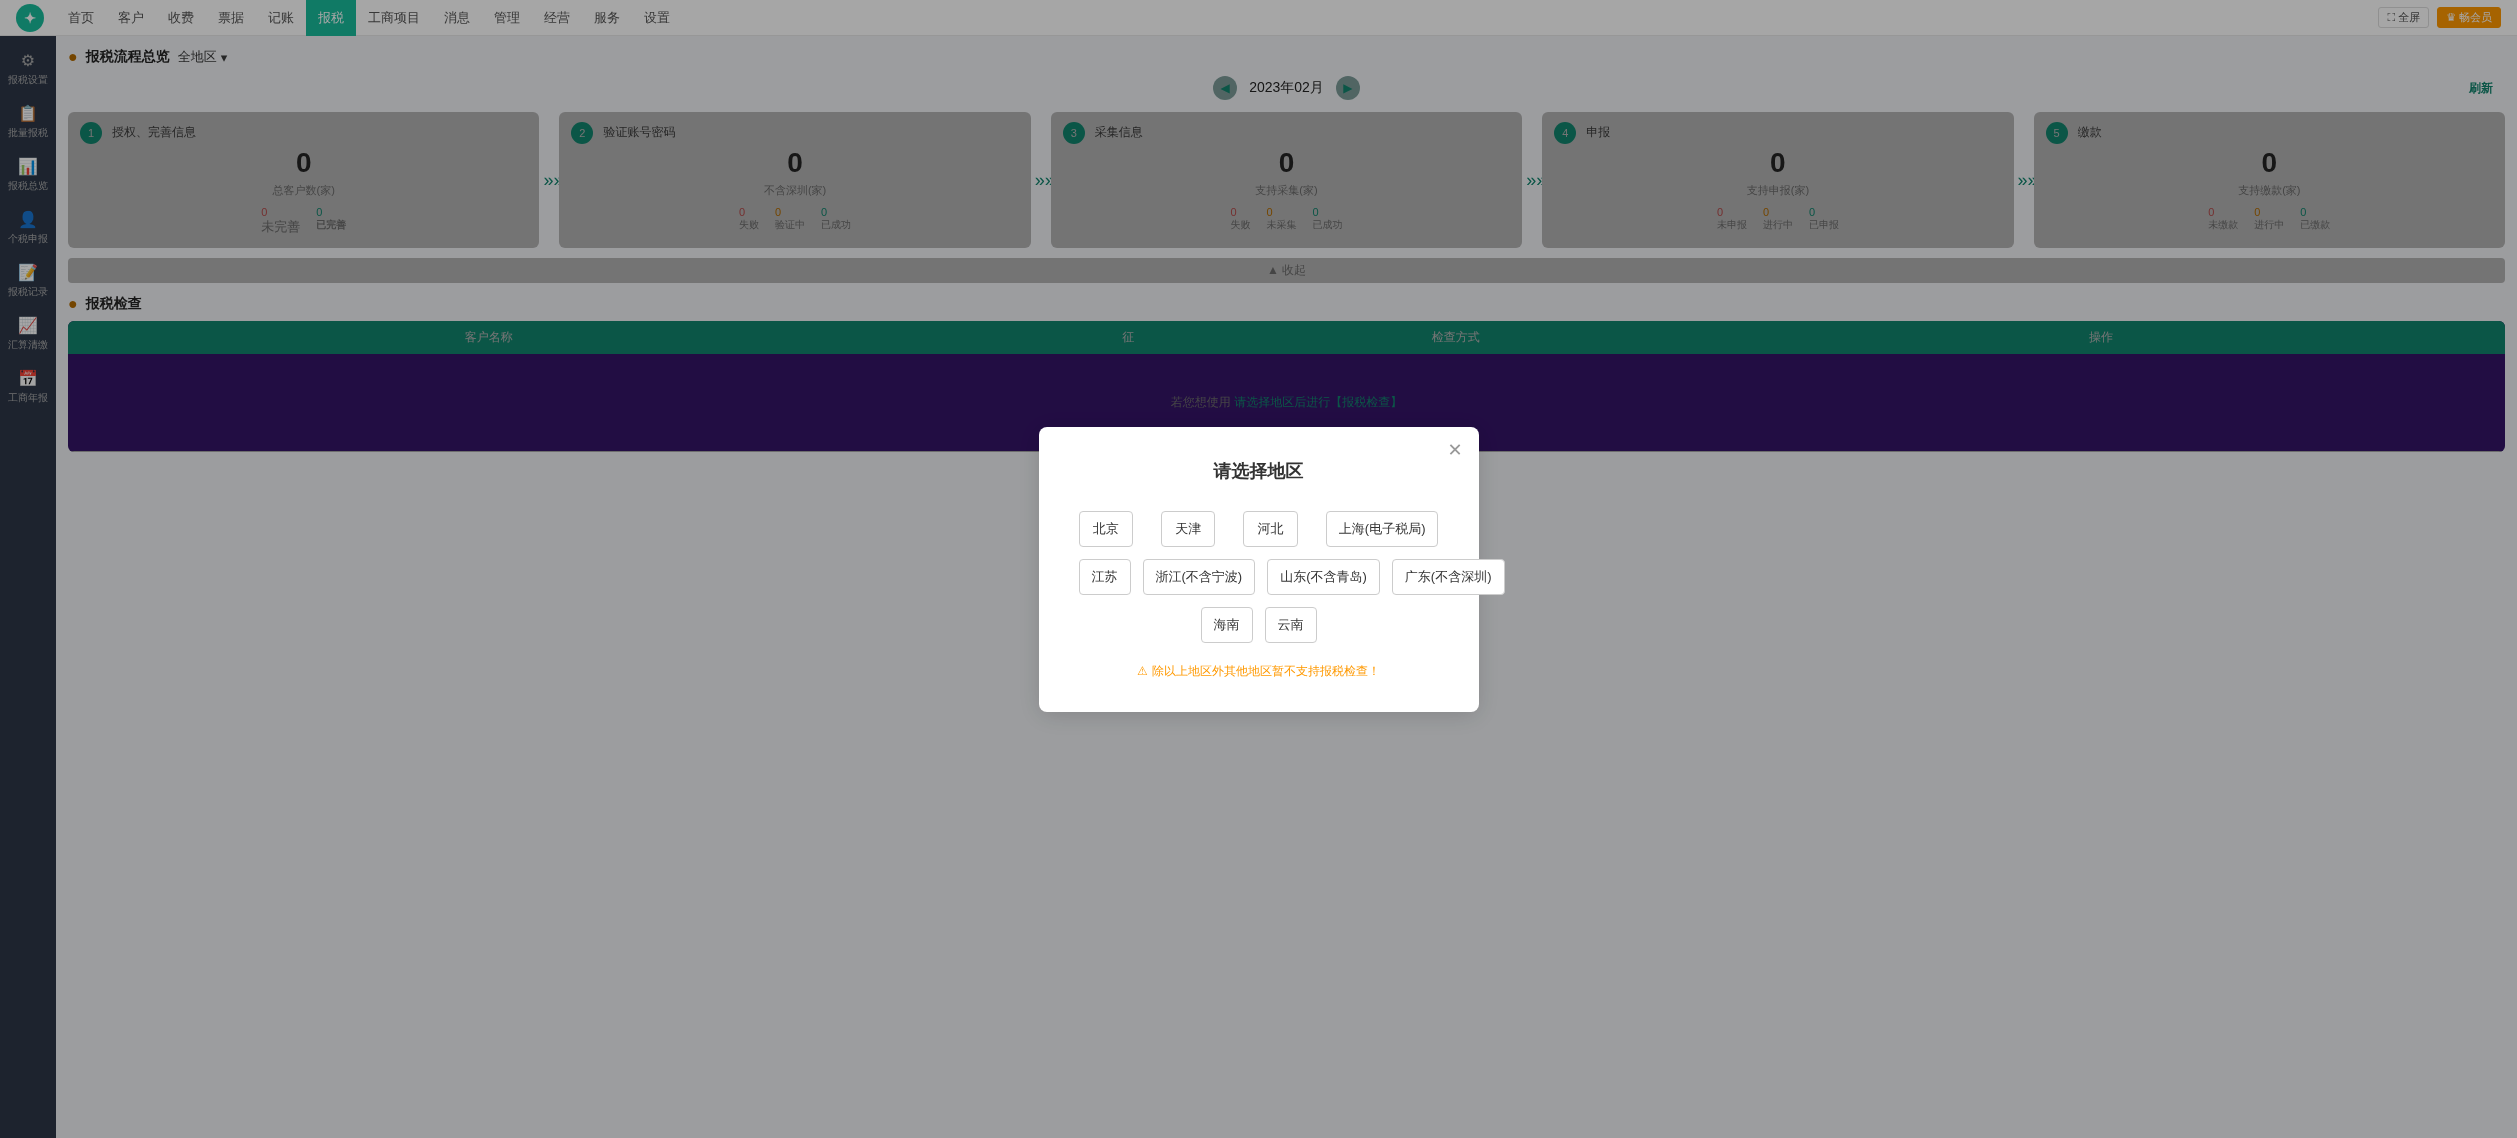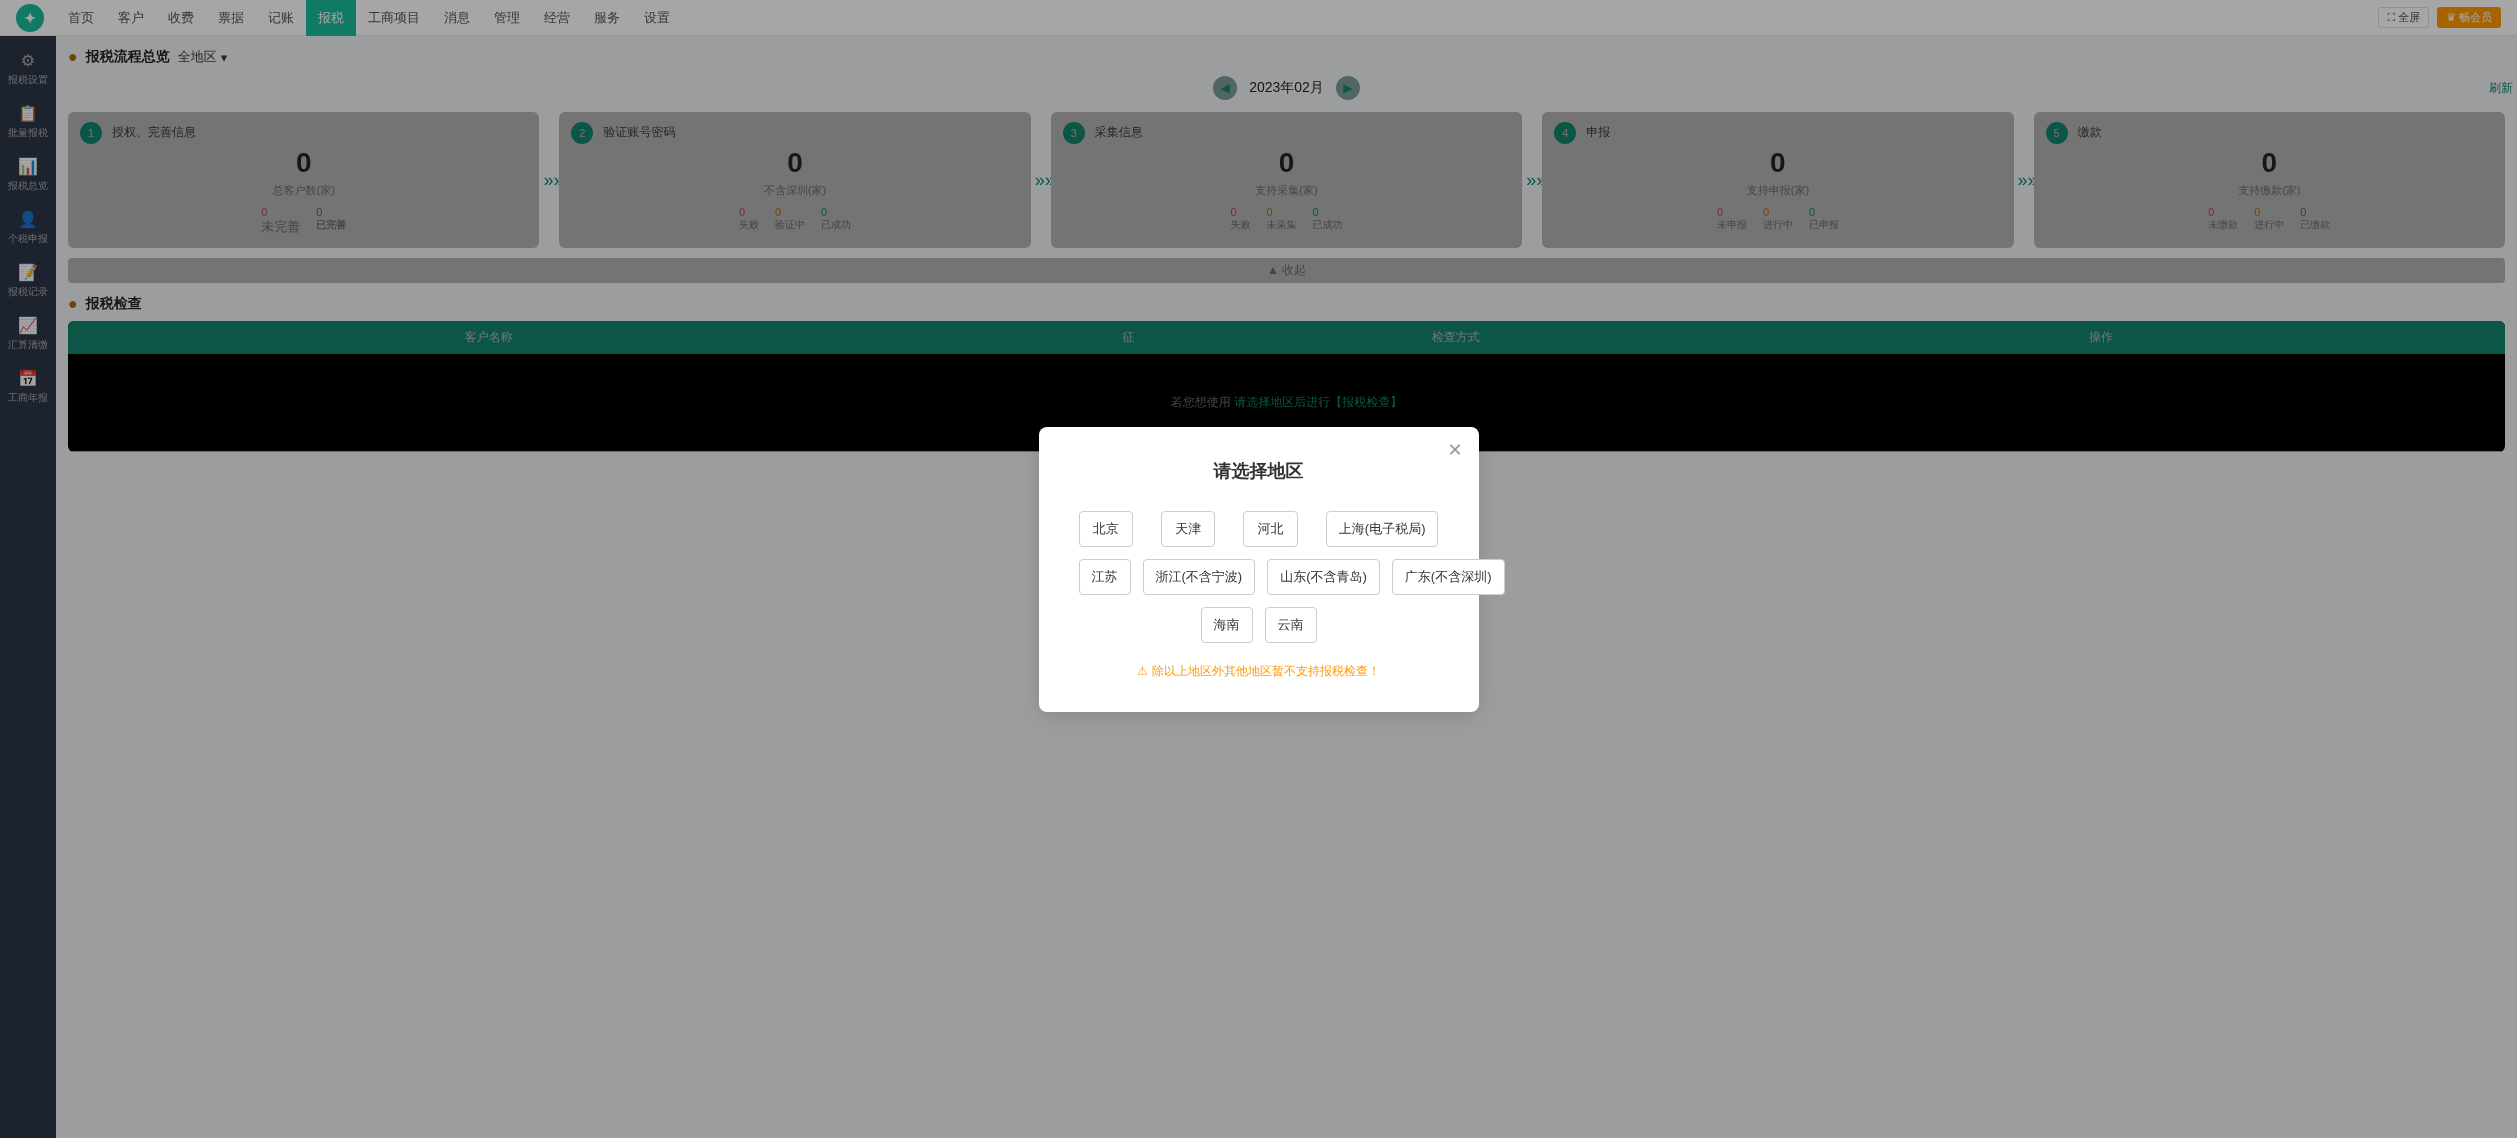--- a/index.html
+++ b/index.html
@@ -151,21 +151,21 @@
     .search-input {
       border: 1px solid #ddd; border-radius: 3px; padding: 3px 8px;
       font-size: 12px; width: 200px;
     }
     .search-btn {
       background: #fff; border: 1px solid #ddd; border-radius: 3px;
       padding: 3px 8px; cursor: pointer;
     }
 
     
-    .data-table { width: 100%; border-collapse: collapse; background: #000000; border-radius: 6px; overflow: hidden; }
+    .data-table { width: 100%; border-collapse: collapse; background: #4c1d95; border-radius: 6px; overflow: hidden; }
     .data-table th {
       background: #1abc9c; color: white; padding: 8px 10px; font-weight: normal; font-size: 12px; text-align: left;
     }
     .data-table td { padding: 8px 10px; border-bottom: 1px solid #f0f0f0; font-size: 12px; }
     .data-table .empty-row td { text-align: center; color: #999; padding: 40px; }
 
     
     .overlay {
       position: fixed; top: 0; left: 0; width: 100%; height: 100%;
       background: rgba(0,0,0,0.35); z-index: 100;
@@ -282,21 +282,21 @@
         <div class="region-select">
           <span>全地区</span>
           <span>▾</span>
         </div>
       </div>
 
       <div class="date-nav">
         <div class="nav-btn">◀</div>
         <span class="date-text">2023年02月</span>
         <div class="nav-btn">▶</div>
-        <div style="position:absolute;right:4px;top:auto;">
+        <div style="position:absolute;right:24px;top:auto;font-weight:bold;">
           <span style="color:#1abc9c;cursor:pointer;">刷新</span>
         </div>
       </div>
 
       <div class="flow-cards" id="flow-cards">
           <div class="flow-card">
     <div class="card-step">1</div>
     <div class="card-title">授权、完善信息</div>
     <div class="card-count">0</div>
     <div class="card-sub">总客户数(家)</div>

